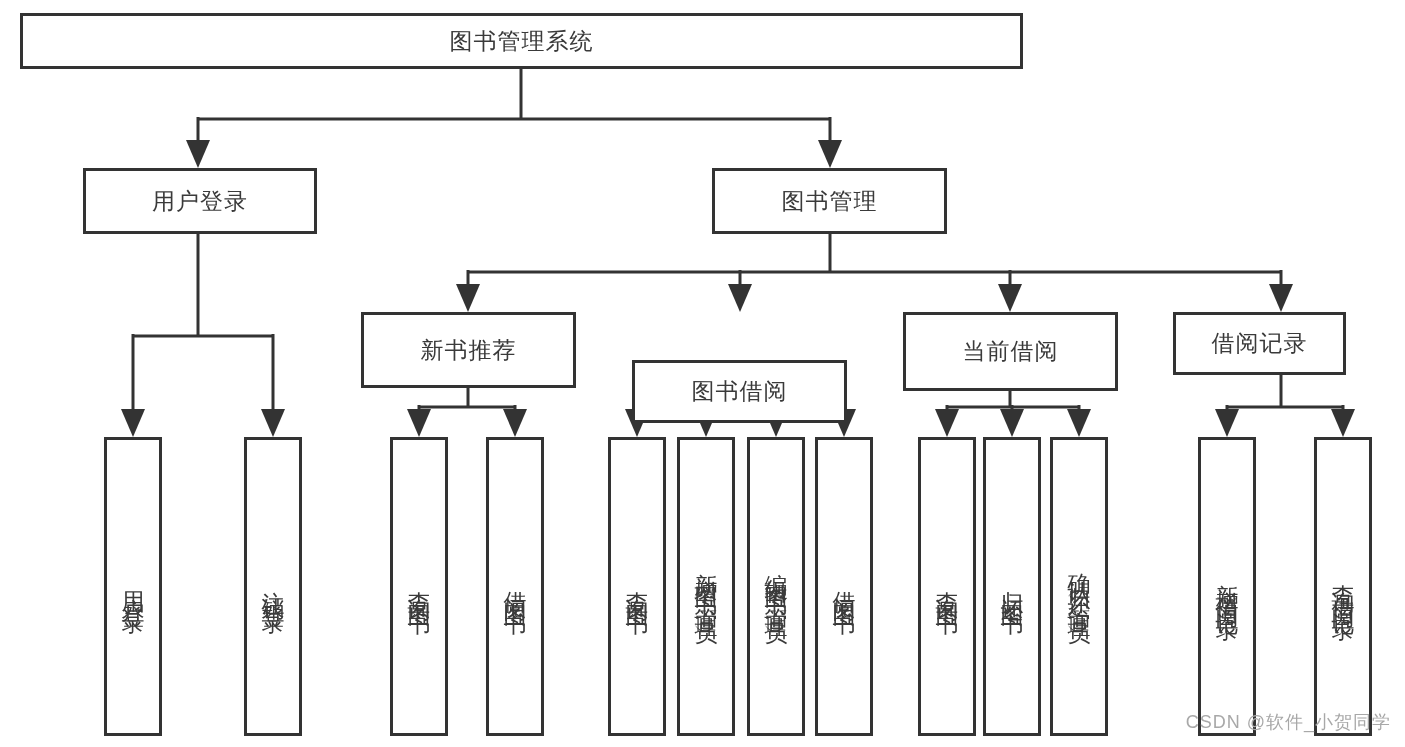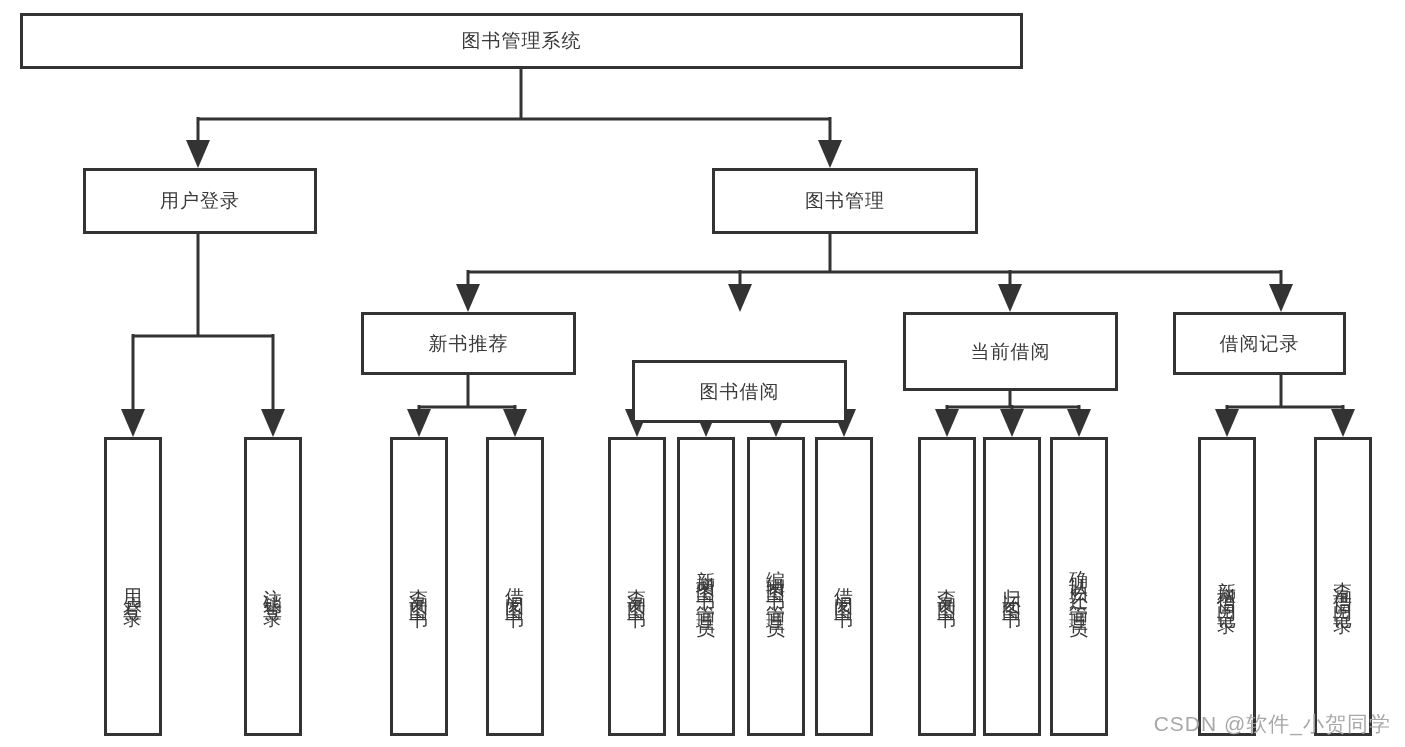--- a/index.html
+++ b/index.html
@@ -14,42 +14,42 @@
     position:absolute;
     box-sizing:border-box;
     border:3px solid #333333;
     background:#ffffff;
     display:flex;
     align-items:center;
     justify-content:center;
     color:#333333;
   }
   .box .lbl{
-    font-size:19px;
+    font-size:23px;
     color:#3a3a3a;
     letter-spacing:1px;
     white-space:nowrap;
   }
   .leaf .lbl{
     writing-mode:vertical-rl;
     text-orientation:mixed;
     letter-spacing:7px;
     line-height:1;
     white-space:normal;
   }
   #connectors{
     position:absolute;
     left:0;top:0;
     pointer-events:none;
   }
   #watermark{
     position:absolute;
     right:14px;
     top:710px;
-    font-size:21px;
+    font-size:18px;
     color:#a8a8a8;
     letter-spacing:1px;
     z-index:5;
     white-space:nowrap;
   }
 </style>
 </head>
 <body>
 
 <div id="canvas">
@@ -122,25 +122,25 @@
     </g>
   </svg>
 
   <div class="box" style="left:20px;top:13px;width:1003px;height:56px;">
     <span class="lbl">图书管理系统</span>
   </div>
 
   <div class="box" style="left:83px;top:168px;width:234px;height:66px;">
     <span class="lbl">用户登录</span>
   </div>
-  <div class="box" style="left:712px;top:168px;width:266px;height:66px;">
+  <div class="box" style="left:712px;top:168px;width:235px;height:66px;">
     <span class="lbl">图书管理</span>
   </div>
 
-  <div class="box" style="left:361px;top:312px;width:215px;height:63px;">
+  <div class="box" style="left:361px;top:312px;width:215px;height:76px;">
     <span class="lbl">新书推荐</span>
   </div>
   <div class="box" style="left:632px;top:312px;width:215px;height:63px;margin-top:48px;">
     <span class="lbl">图书借阅</span>
   </div>
   <div class="box" style="left:903px;top:312px;width:215px;height:79px;justify-content:center;">
     <span class="lbl">当前借阅</span>
   </div>
   <div class="box" style="left:1173px;top:312px;width:173px;height:63px;">
     <span class="lbl">借阅记录</span>

